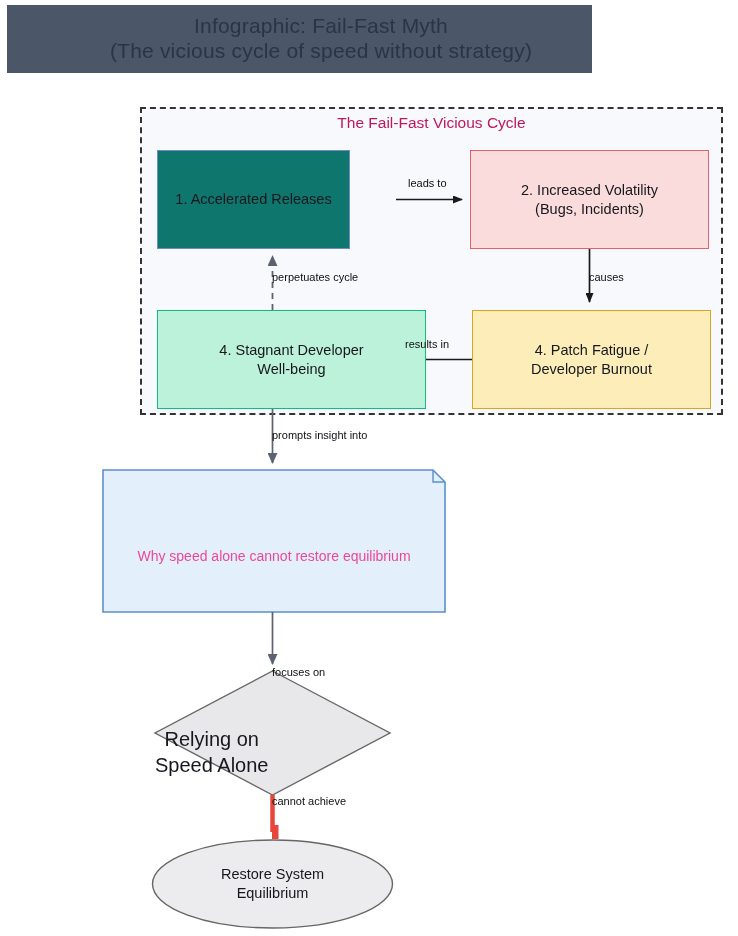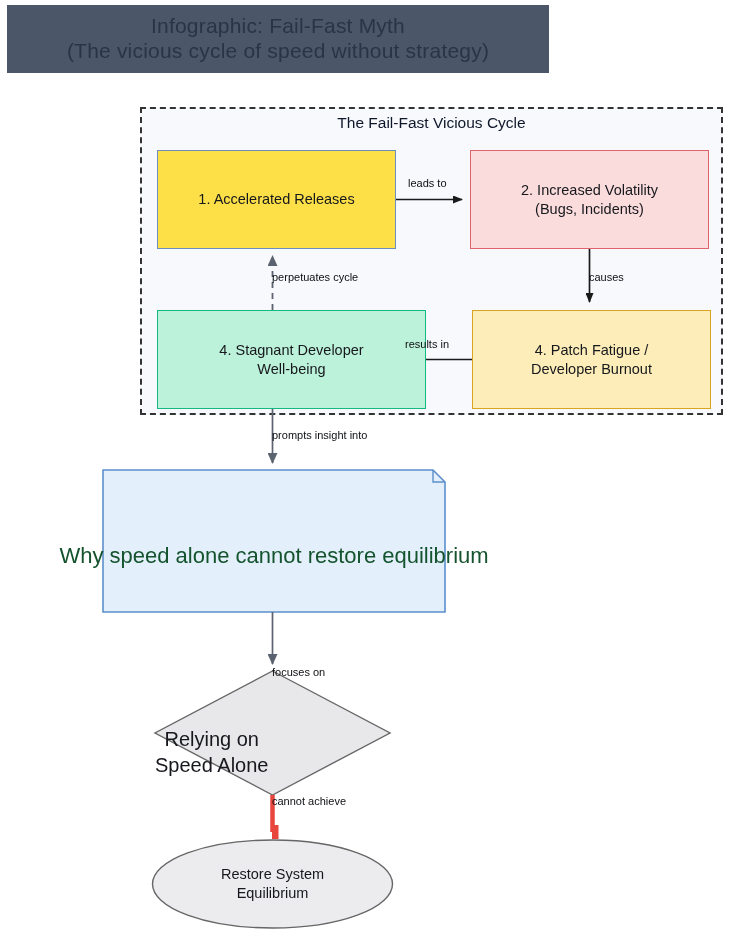--- a/index.html
+++ b/index.html
@@ -30,20 +30,21 @@
     left: 7px;
     top: 5px;
     width: 542px;
     height: 68px;
     background: #4b5669;
     display: flex;
     flex-direction: column;
     align-items: center;
     justify-content: center;
     line-height: 1.18;
+    padding-left: 43px;
   }
   #title-banner .tline {
     color: #2b3444;
     font-size: 21px;
     letter-spacing: 0.2px;
     white-space: nowrap;
   }
 
   
   #edges {
@@ -65,41 +66,41 @@
     border: 2px dashed #333333;
     box-sizing: border-box;
   }
   #cluster-title {
     position: absolute;
     left: 140px;
     top: 114px;
     width: 583px;
     text-align: center;
     font-size: 15.5px;
-    color: #0f172a;
+    color: #be185d;
   }
 
   
   .node-box {
     position: absolute;
     box-sizing: border-box;
     border-width: 1.5px;
     border-style: solid;
     display: flex;
     align-items: center;
     justify-content: center;
     text-align: center;
     font-size: 14.5px;
     line-height: 1.28;
     color: #16181d;
   }
 
   #node-1 {
-    left: 157px; top: 150px; width: 239px; height: 99px;
-    background: #fde047; border-color: #6c8ebf;
+    left: 157px; top: 150px; width: 193px; height: 99px;
+    background: #0f766e; border-color: #6c8ebf;
   }
   #node-2 {
     left: 470px; top: 150px; width: 239px; height: 99px;
     background: #fbdcdc; border-color: #e0636b;
   }
   #node-3 {
     left: 472px; top: 310px; width: 239px; height: 99px;
     background: #fdeeb9; border-color: #d9a520;
   }
   #node-4 {
@@ -117,22 +118,22 @@
   }
   #node-doc .doc-label {
     position: absolute;
     left: -8px;
     top: 0;
     width: 358px;
     height: 172px;
     display: flex;
     align-items: center;
     justify-content: center;
-    font-size: 22px;
-    color: #14532d;
+    font-size: 14px;
+    color: #ec4899;
     white-space: nowrap;
   }
 
   
   #node-diamond-label {
     position: absolute;
     left: 155px;
     top: 710px;
     width: 235px;
     height: 84px;

